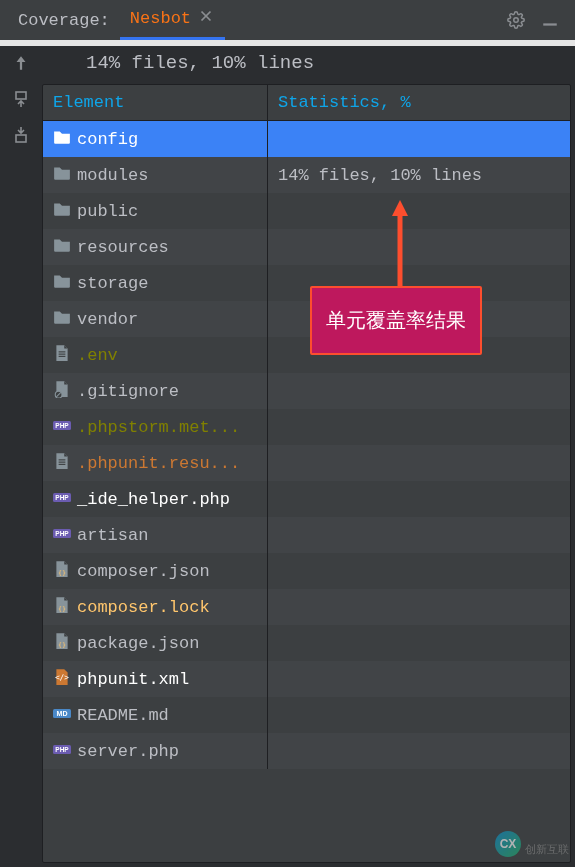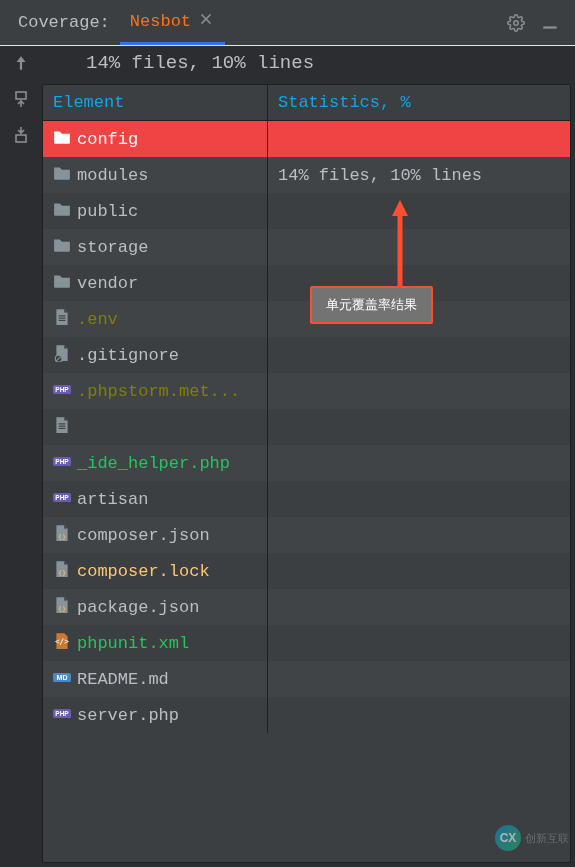--- a/index.html
+++ b/index.html
@@ -10,21 +10,21 @@
     color: #bcbec4;
     width: 575px;
     height: 867px;
     overflow: hidden;
     position: relative;
   }
   .titlebar {
     display: flex;
     align-items: center;
     height: 46px;
-    border-bottom: 1px solid #e5e5e5;
+    border-bottom: 6px solid #e5e5e5;
     padding: 0 8px;
     background: #3c3f41;
   }
   .title-label {
     color: #bcbec4;
     padding: 6px 10px;
   }
   .tab {
     display: flex;
     align-items: center;
@@ -78,55 +78,55 @@
   .row .cell-el {
     flex: 0 0 225px;
     display: flex;
     align-items: center;
     gap: 6px;
     padding-left: 10px;
     border-right:1px solid #1e1f22;
     height:100%;
   }
   .row .cell-st { flex: 1; padding-left: 10px; color:#bcbec4;}
-  .row.selected { background: #ef4444; color: #ffffff; }
+  .row.selected { background: #3b82f6; color: #ffffff; }
   .row.selected .cell-el, .row.selected .cell-st { color:#fff; }
   .row:nth-child(odd):not(.selected) { background: #3c3f41; }
   .row:nth-child(even):not(.selected) { background: #414447; }
   .fname { white-space: nowrap; }
   .c-default { color: #bcbec4; }
   .c-olive { color: #808000; }
   .c-orange { color: #cc7832; }
-  .c-cyan { color: #22c55e; }
+  .c-cyan { color: #ffffff; }
   .c-yellow { color: #ffc66d; }
   .ic-svg { width: 18px; height: 18px; flex-shrink: 0; }
   .annotation-arrow {
     position: absolute;
     left: 390px; top: 200px;
     width: 20px; height: 86px;
     pointer-events: none;
   }
   .annotation-box {
     position: absolute;
     left: 310px; top: 286px;
-    background: #737373;
+    background: #be185d;
     color: #fff;
     font-family: "PingFang SC","Microsoft Yahei",sans-serif;
-    font-size: 13px;
-    padding: 8px 14px;
+    font-size: 20px;
+    padding: 19px 14px;
     border: 2px solid #fd4e2e;
     border-radius: 2px;
     pointer-events: none;
   }
   .watermark {
     position: absolute;
     right: 6px;
-    bottom: 16px;
-    display: flex;
-    align-items: center;
+    bottom: 10px;
+    display: flex;
+    align-items: flex-end;
     gap: 4px;
     opacity: 0.6;
     font-family: sans-serif;
     font-size: 11px;
     color: #888;
     pointer-events:none;
   }
   .watermark .logo {
     width: 26px; height: 26px;
     background: linear-gradient(135deg,#0b93d5,#21b36b);
@@ -217,20 +217,29 @@
                 </svg></span>
       <span class="fname c-default">public</span>
     </div>
     <div class="cell-st"></div>
           </div>
           <div class="row">
     <div class="cell-el">
       <span><svg class="ic-svg" viewBox="0 0 16 16">
                   <path fill="#87939a" d="M1 3 h5 l2 2 h7 v8 a1 1 0 0 1-1 1 H2 a1 1 0 0 1-1-1 Z"></path>
                 </svg></span>
+      <span class="fname c-default">resources</span>
+    </div>
+    <div class="cell-st"></div>
+          </div>
+          <div class="row">
+    <div class="cell-el">
+      <span><svg class="ic-svg" viewBox="0 0 16 16">
+                  <path fill="#87939a" d="M1 3 h5 l2 2 h7 v8 a1 1 0 0 1-1 1 H2 a1 1 0 0 1-1-1 Z"></path>
+                </svg></span>
       <span class="fname c-default">storage</span>
     </div>
     <div class="cell-st"></div>
           </div>
           <div class="row">
     <div class="cell-el">
       <span><svg class="ic-svg" viewBox="0 0 16 16">
                   <path fill="#87939a" d="M1 3 h5 l2 2 h7 v8 a1 1 0 0 1-1 1 H2 a1 1 0 0 1-1-1 Z"></path>
                 </svg></span>
       <span class="fname c-default">vendor</span>
@@ -274,20 +283,21 @@
           </div>
           <div class="row">
     <div class="cell-el">
       <span><svg class="ic-svg" viewBox="0 0 16 16">
                   <path fill="#87939a" d="M3 1h7l3 3v11H3z"></path>
                   <path fill="#3c3f41" d="M10 1v3h3z"></path>
                   <line x1="5" y1="7" x2="11" y2="7" stroke="#3c3f41"></line>
                   <line x1="5" y1="9" x2="11" y2="9" stroke="#3c3f41"></line>
                   <line x1="5" y1="11" x2="11" y2="11" stroke="#3c3f41"></line>
                 </svg></span>
+      <span class="fname c-orange">.phpunit.resu...</span>
     </div>
     <div class="cell-st"></div>
           </div>
           <div class="row">
     <div class="cell-el">
       <span><svg class="ic-svg" viewBox="0 0 18 16">
                   <rect x="0" y="4" width="18" height="9" rx="1.5" fill="#6b5cb1"></rect>
                   <text x="9" y="11" text-anchor="middle" font-size="6.5" fill="#fff" font-family="sans-serif" font-weight="bold">PHP</text>
                 </svg></span>
       <span class="fname c-cyan">_ide_helper.php</span>

